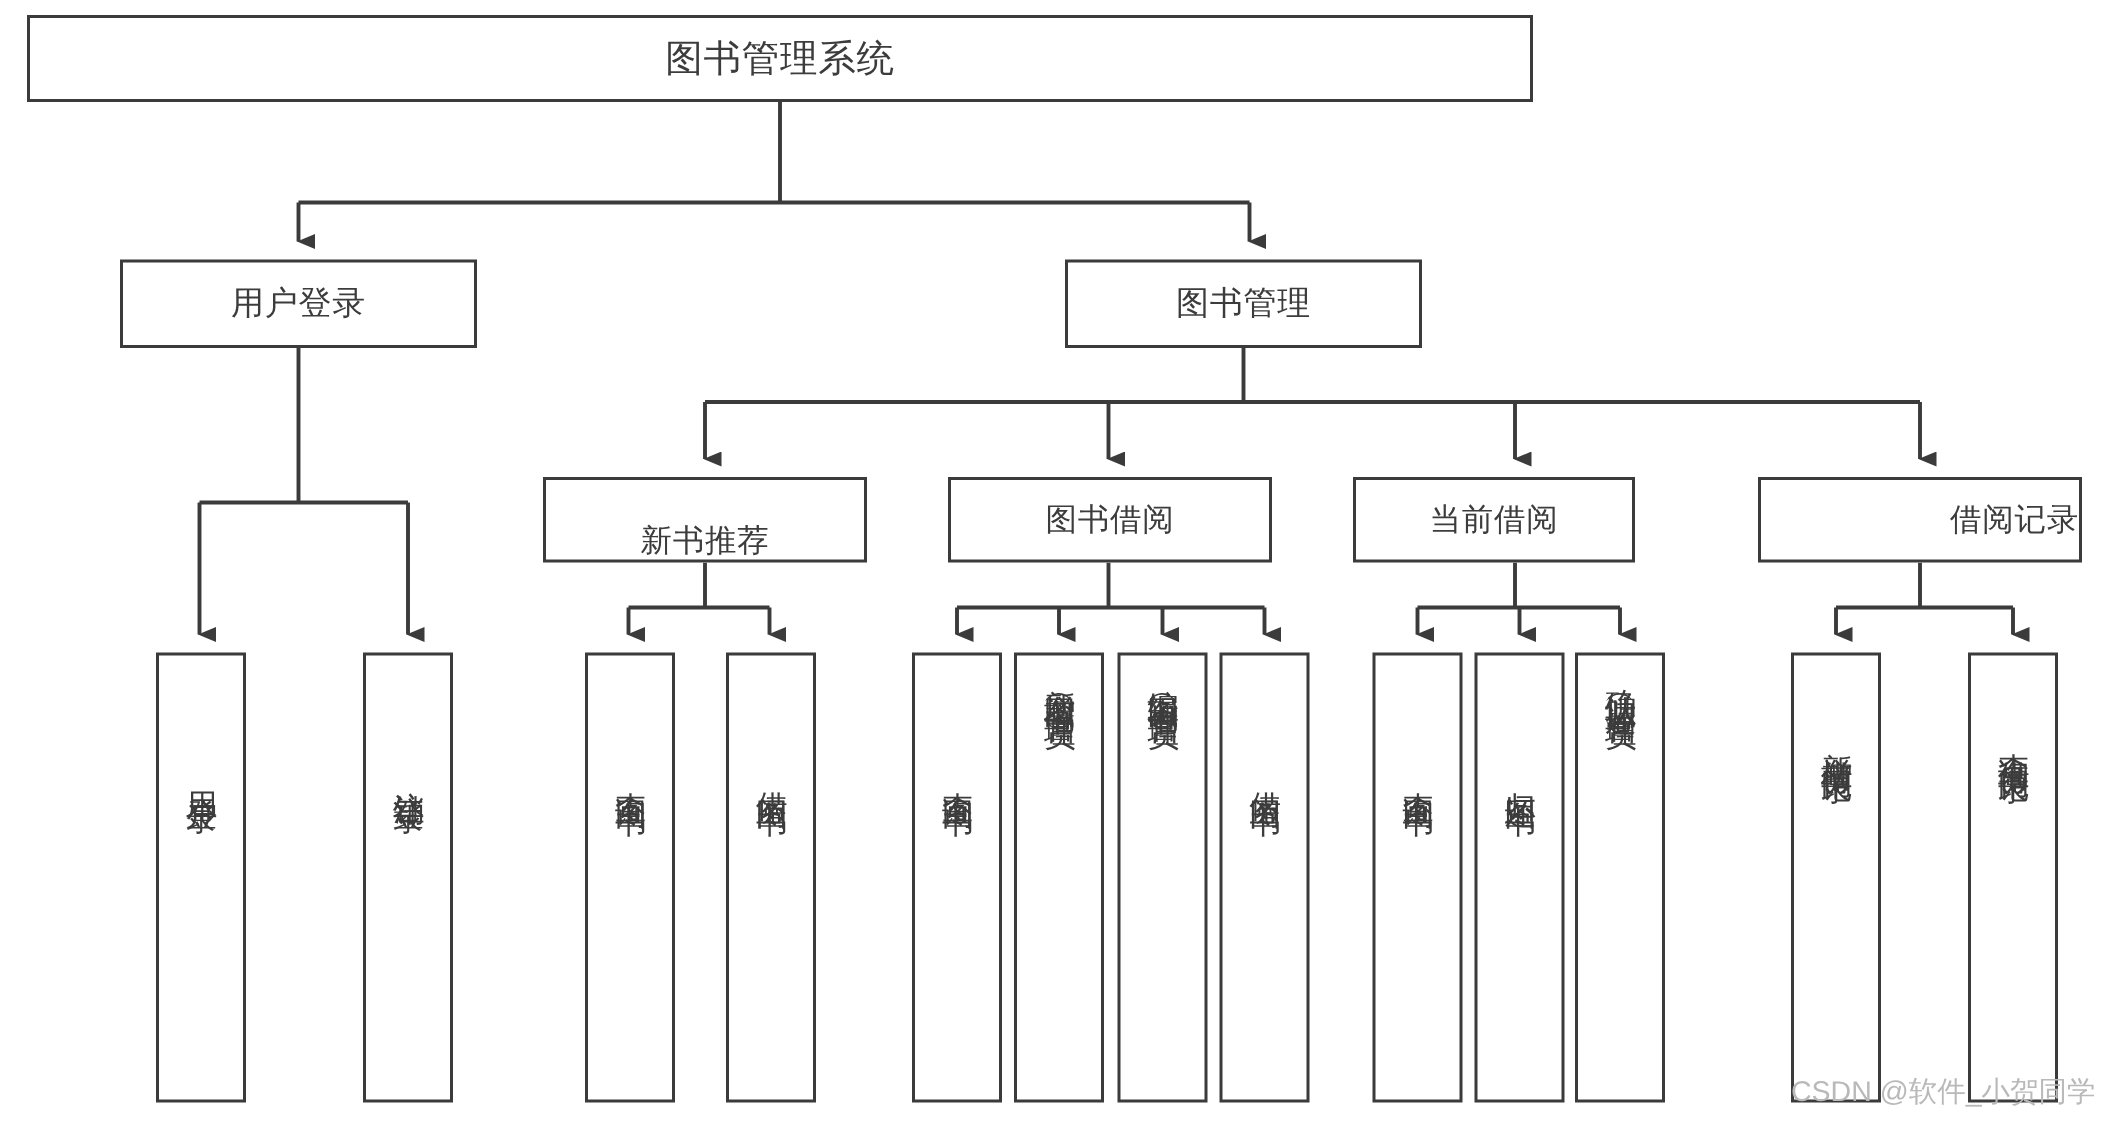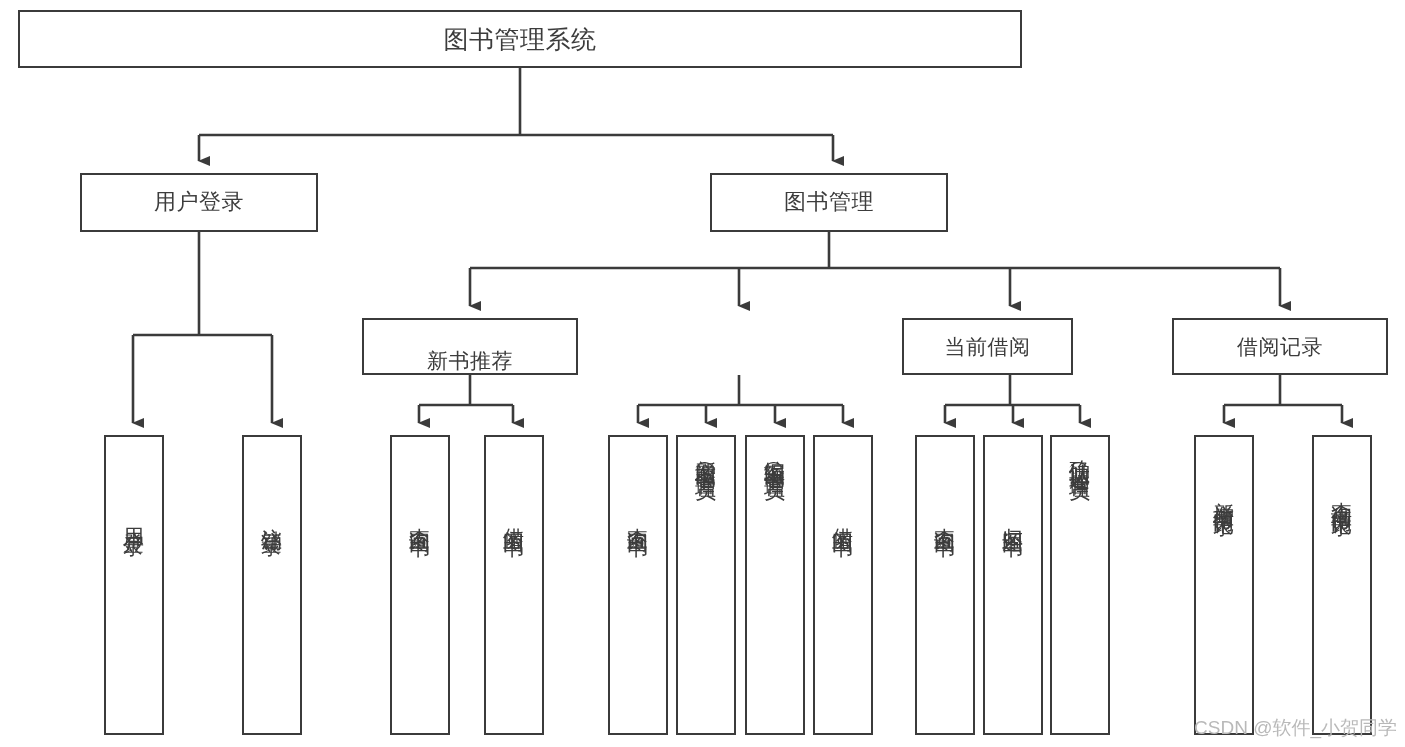--- a/index.html
+++ b/index.html
@@ -139,24 +139,27 @@
   <div class="node-box node-l2" style="left:80px; top:173px; width:238px; height:59px;">
     <span class="node-label">用户登录</span>
   </div>
   <div class="node-box node-l2" style="left:710px; top:173px; width:238px; height:59px;">
     <span class="node-label">图书管理</span>
   </div>
 
   <div class="node-box node-l3" style="left:362px; top:318px; width:216px; height:57px;align-items:flex-end;">
     <span class="node-label">新书推荐</span>
   </div>
-  <div class="node-box node-l3" style="left:902px; top:318px; width:171px; height:57px;">
+  <div class="node-box node-l3" style="left:632px; top:318px; width:216px; height:57px;">
+    <span class="node-label">图书借阅</span>
+  </div>
+  <div class="node-box node-l3" style="left:902px; top:318px; width:188px; height:57px;">
     <span class="node-label">当前借阅</span>
   </div>
-  <div class="node-box node-l3" style="left:1172px; top:318px; width:216px; height:57px;">
+  <div class="node-box node-l3" style="left:1172px; top:318px; width:216px; height:57px;justify-content:flex-end;">
     <span class="node-label">借阅记录</span>
   </div>
 
   <div class="node-box node-leaf leaf-mid" style="left:104px; top:435px; width:60px; height:300px;">
     <span class="node-label">用户登录</span>
   </div>
   <div class="node-box node-leaf leaf-mid" style="left:242px; top:435px; width:60px; height:300px;">
     <span class="node-label">注销登录</span>
   </div>
 

